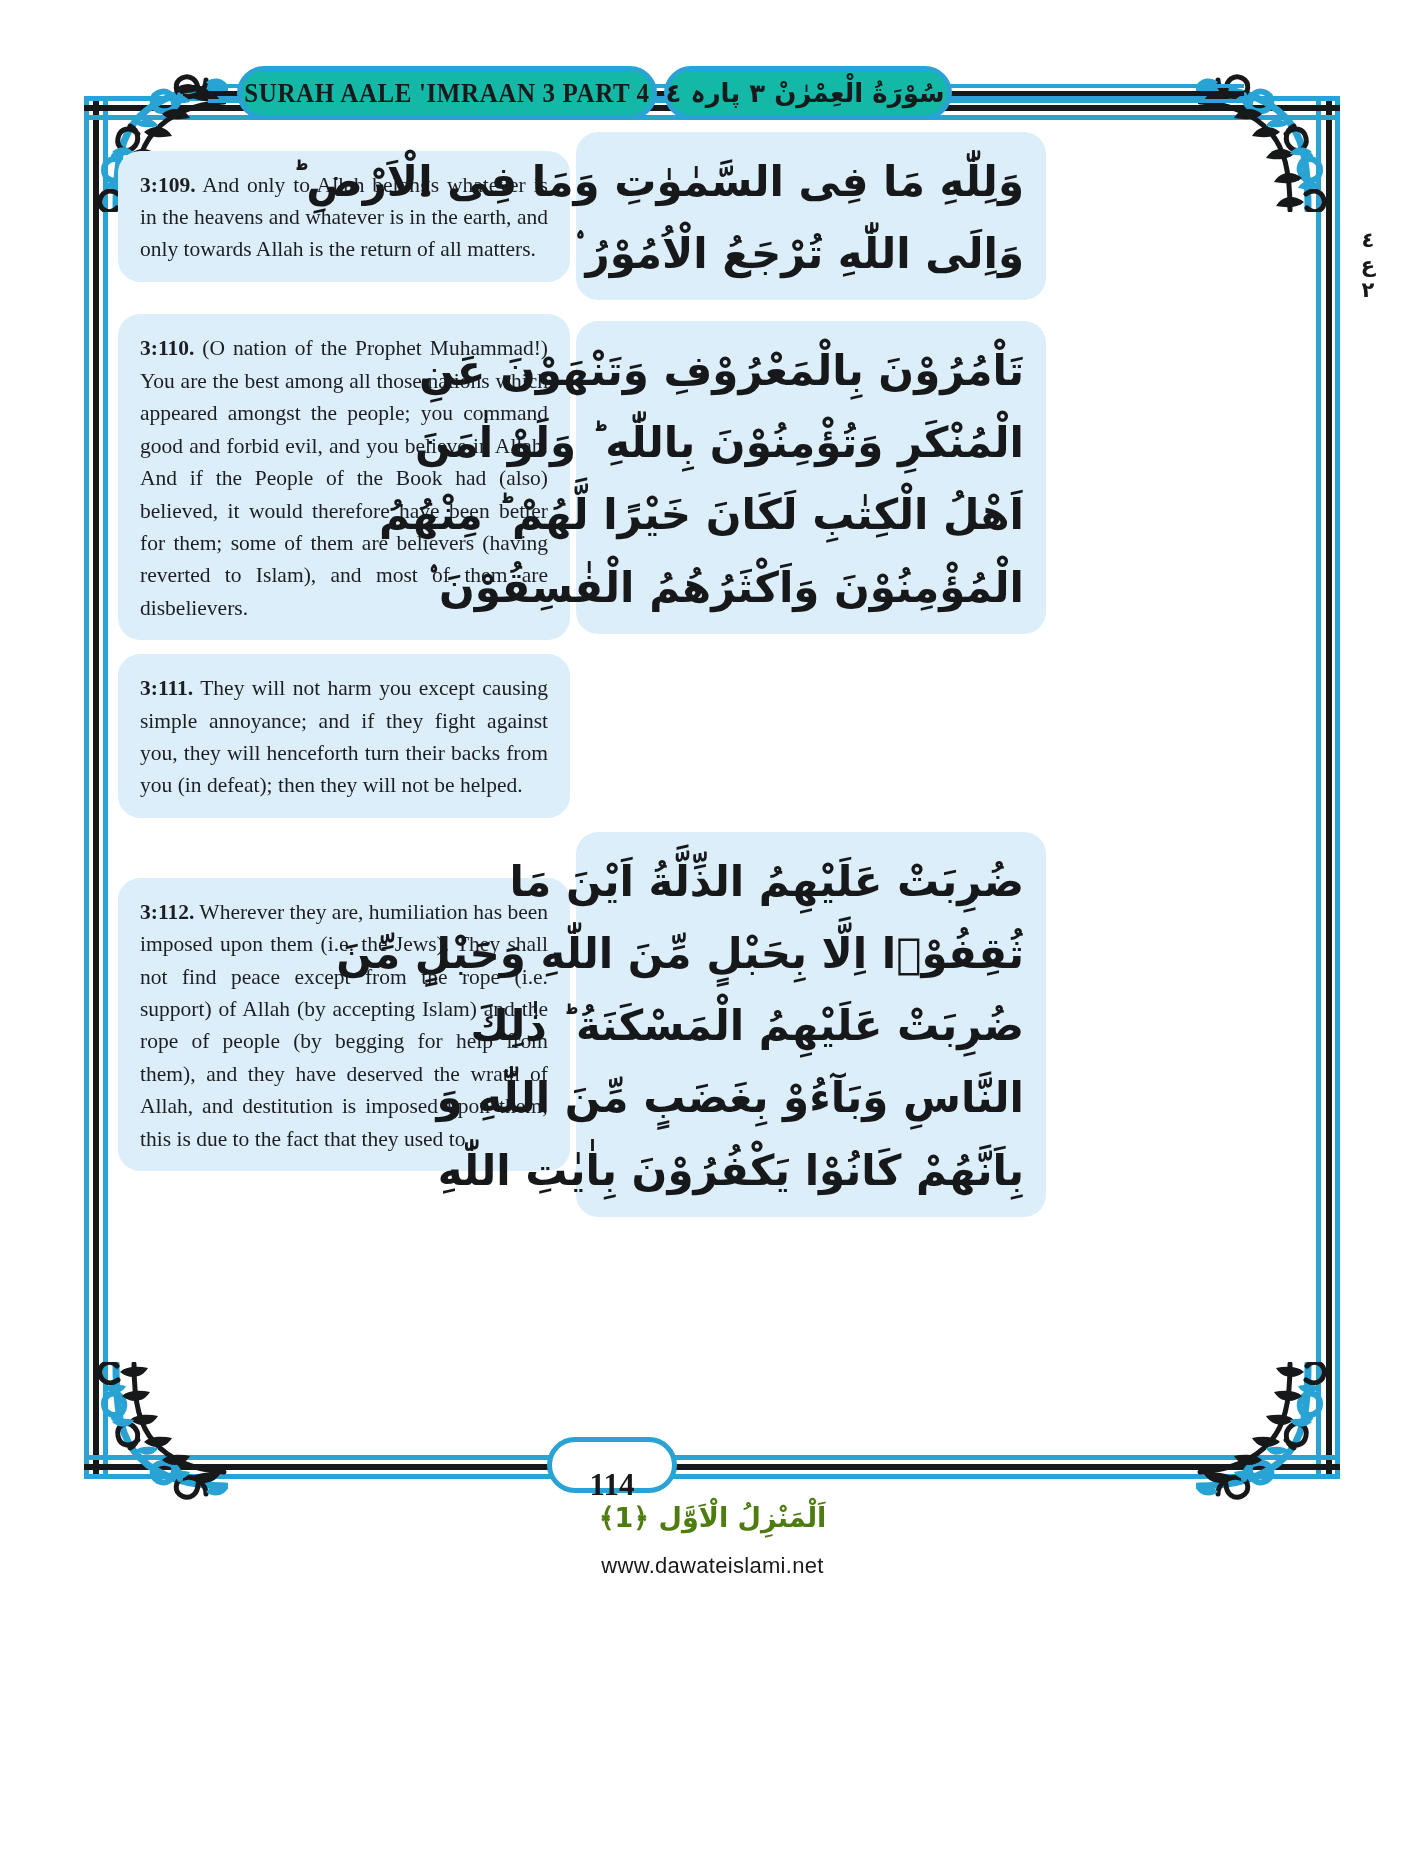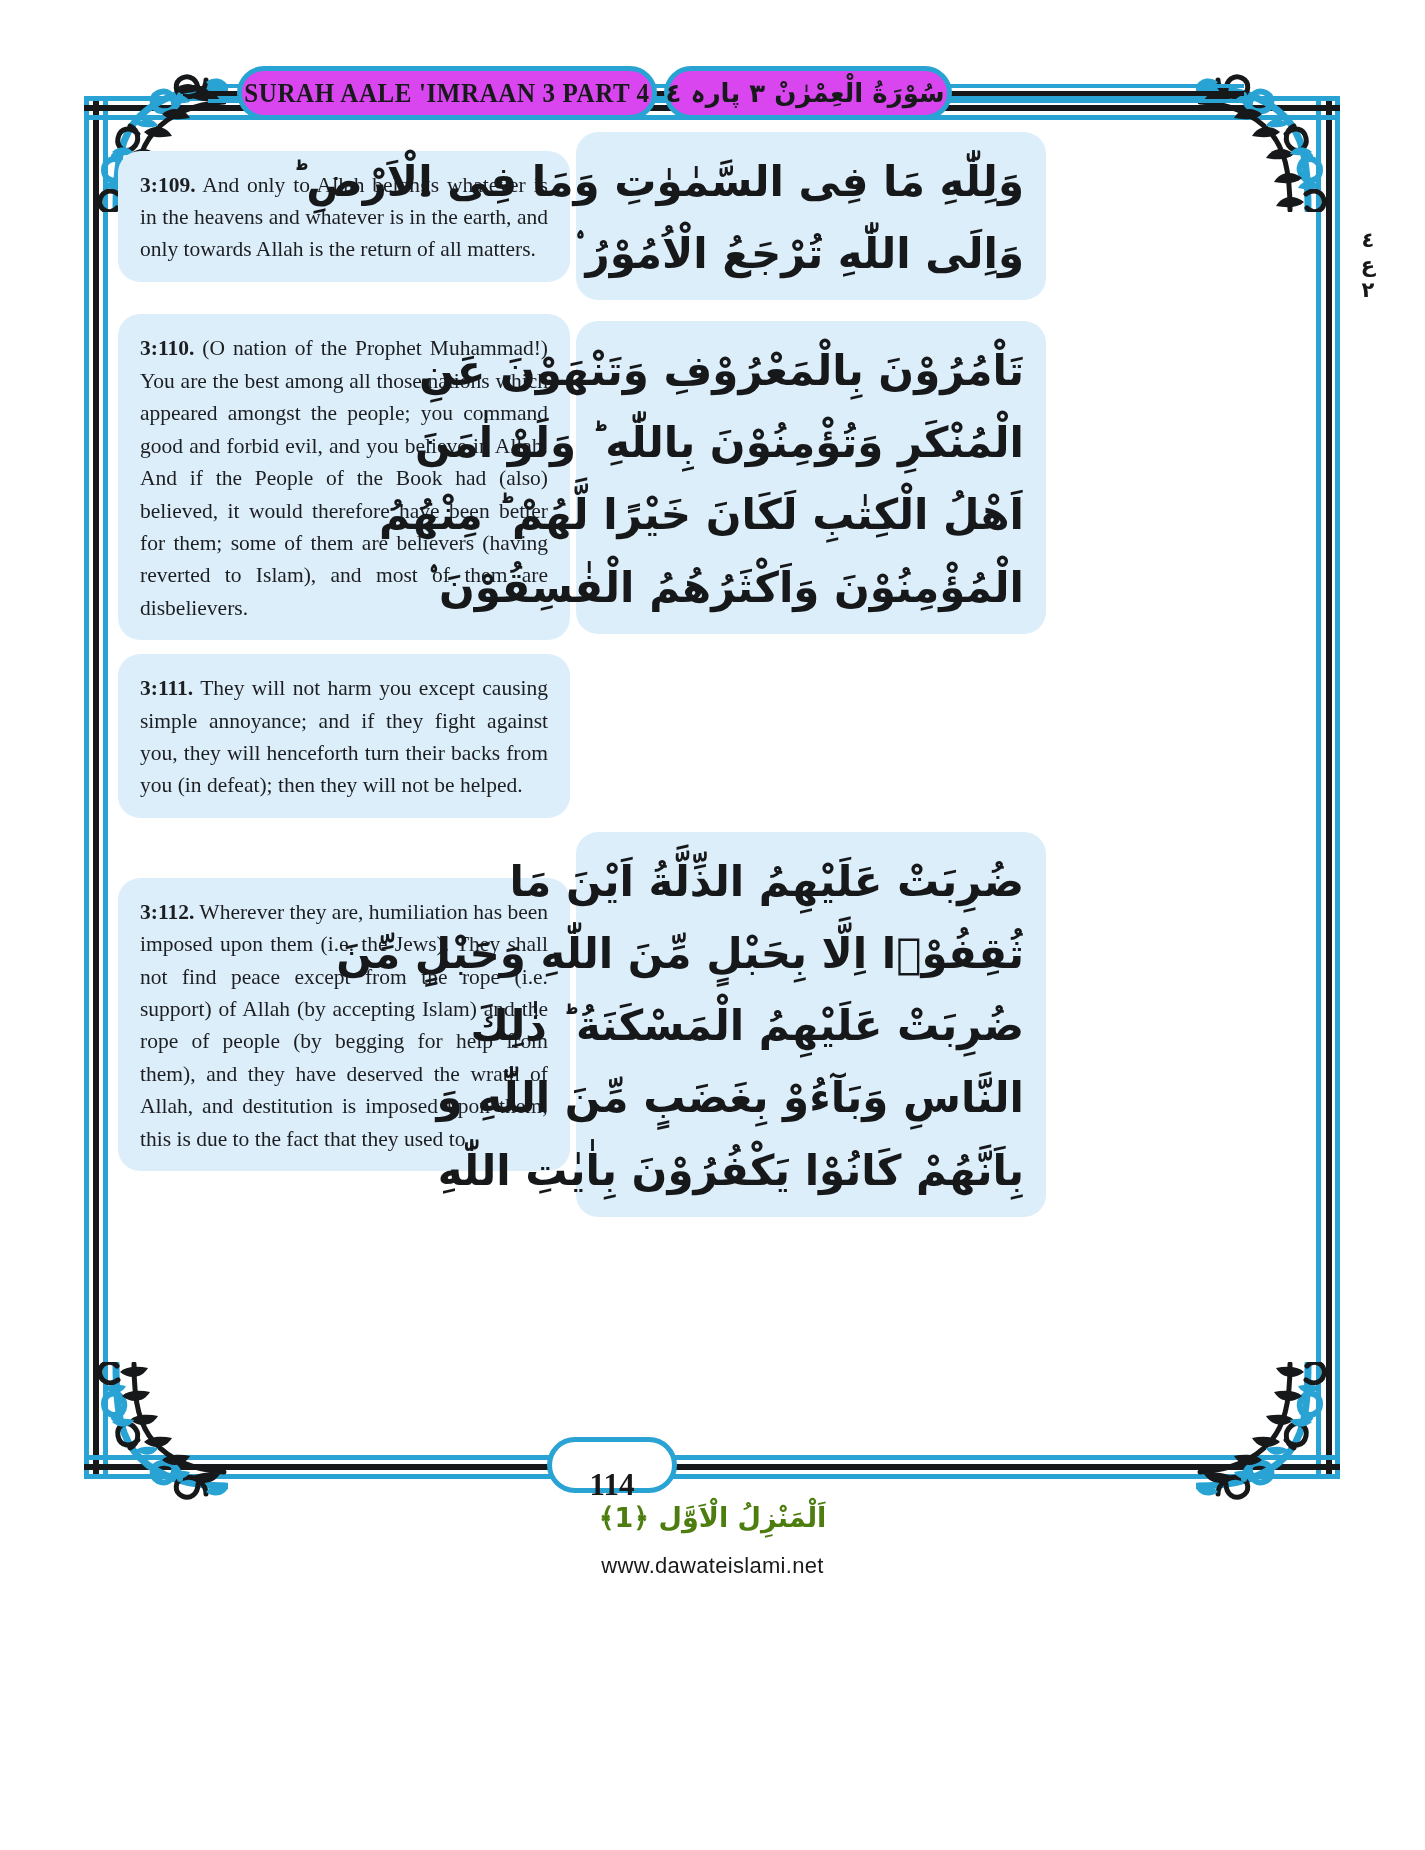--- a/index.html
+++ b/index.html
@@ -44,21 +44,21 @@
   .rail-t-out  { left: 84px; top: 96px;  width: 1256px; height: 5px; }
   .rail-t-mid  { left: 84px; top: 105px; width: 1256px; height: 6px; }
   .rail-t-in   { left: 84px; top: 115px; width: 1256px; height: 5px; }
   
   .rail-b-in   { left: 84px; top: 1455px; width: 1256px; height: 5px; }
   .rail-b-mid  { left: 84px; top: 1464px; width: 1256px; height: 6px; }
   .rail-b-out  { left: 84px; top: 1474px; width: 1256px; height: 5px; }
 
   .pill {
     position: absolute;
-    background: #d946ef;
+    background: #14b8a6;
     border: 5px solid #29a3d4;
     border-radius: 34px;
     height: 54px;
     display: flex;
     align-items: center;
     justify-content: center;
     box-sizing: border-box;
   }
   .pill-left  { left: 237px; top: 66px; width: 420px; }
   .pill-right { left: 664px; top: 66px; width: 288px; }

